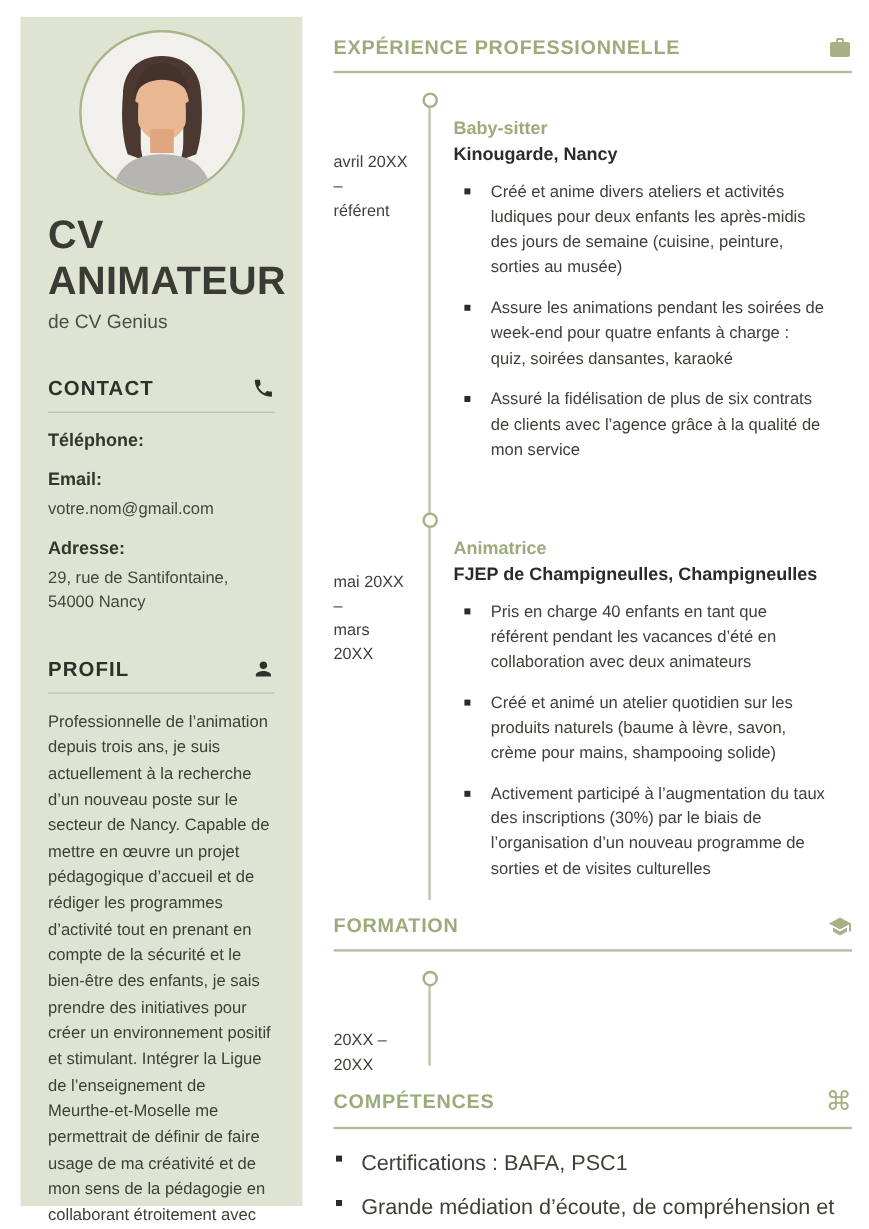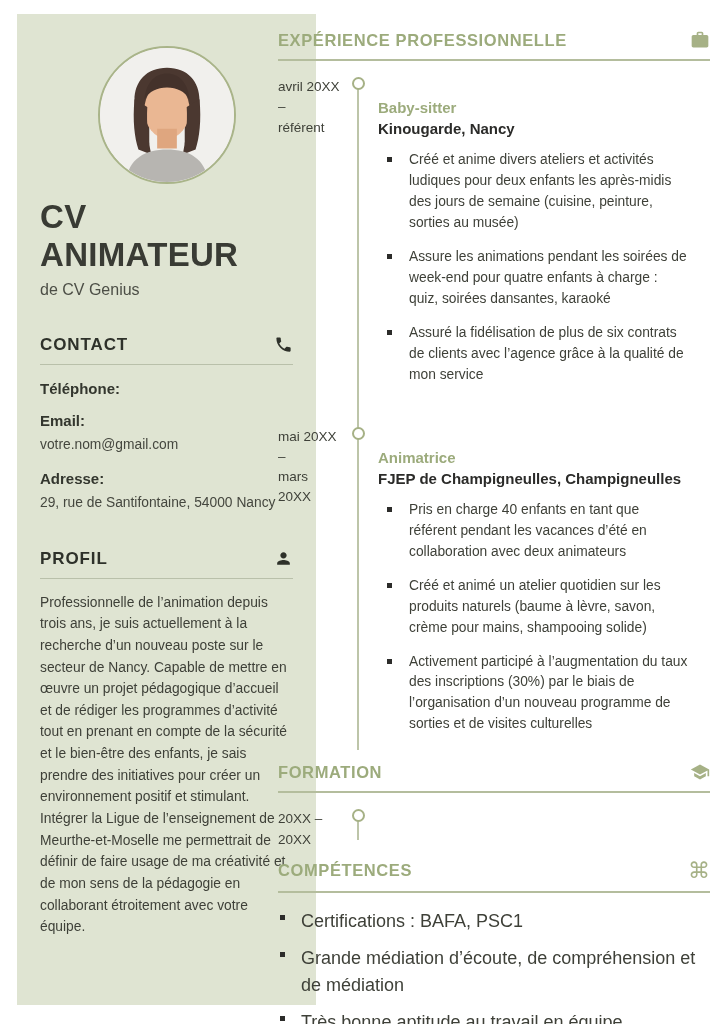--- a/index.html
+++ b/index.html
@@ -8,23 +8,23 @@
     width: 724px; height: 1024px;
     background: #ffffff;
     font-family: "Liberation Sans", sans-serif;
     color: #3e4038;
   }
   .page { position: relative; width: 724px; height: 1024px; background: #fff; overflow: hidden; }
 
   
   .sidebar {
     position: absolute; left: 17px; top: 14px;
-    width: 299px; height: 991px;
+    width: 235px; height: 991px;
     background: #dfe4d2;
-    padding: 32px 23px 18px;
+    padding: 11px 23px 18px;
   }
   .photo {
     width: 138px; height: 138px; margin: 0 auto;
     border-radius: 50%; border: 2px solid #a9b489;
     overflow: hidden; background: #f1f0ed;
   }
   .photo svg { display: block; width: 100%; height: 100%; }
   .name {
     margin: 14px 0 0; font-size: 33px; font-weight: 700;
     color: #393b34; line-height: 1.16; letter-spacing: 0.3px;
@@ -61,21 +61,21 @@
   }
   .sec-icon { color: #a6b186; width: 20px; height: 20px; flex: 0 0 auto; }
   .cmd-glyph {
     font-family: "DejaVu Sans", sans-serif; font-size: 22px; line-height: 1;
     color: #a6b186;
   }
   .section-formation { margin-top: 2px; }
   .section-competences { margin-top: 10px; }
 
   .entry { display: grid; grid-template-columns: 66px 28px 1fr; }
-  .entry .date { padding-top: 16px; font-size: 13.5px; color: #3e4038; line-height: 1.5; }
+  .entry .date { padding-top: 16px; font-size: 13.5px; color: #3e4038; line-height: 1.5; margin-top: 48px; }
   .tl { position: relative; }
   .tl::before {
     content: ''; position: absolute; left: 13px; top: 0; bottom: 0;
     width: 2px; background: #bdc5a9;
   }
   .entry:first-of-type .tl::before { top: 20px; }
   .entry:last-of-type .tl::before { bottom: 10px; }
   .tl::after {
     content: ''; position: absolute; left: 7.5px; top: 16px;
     width: 9px; height: 9px; border: 2px solid #a6b186; border-radius: 50%;

